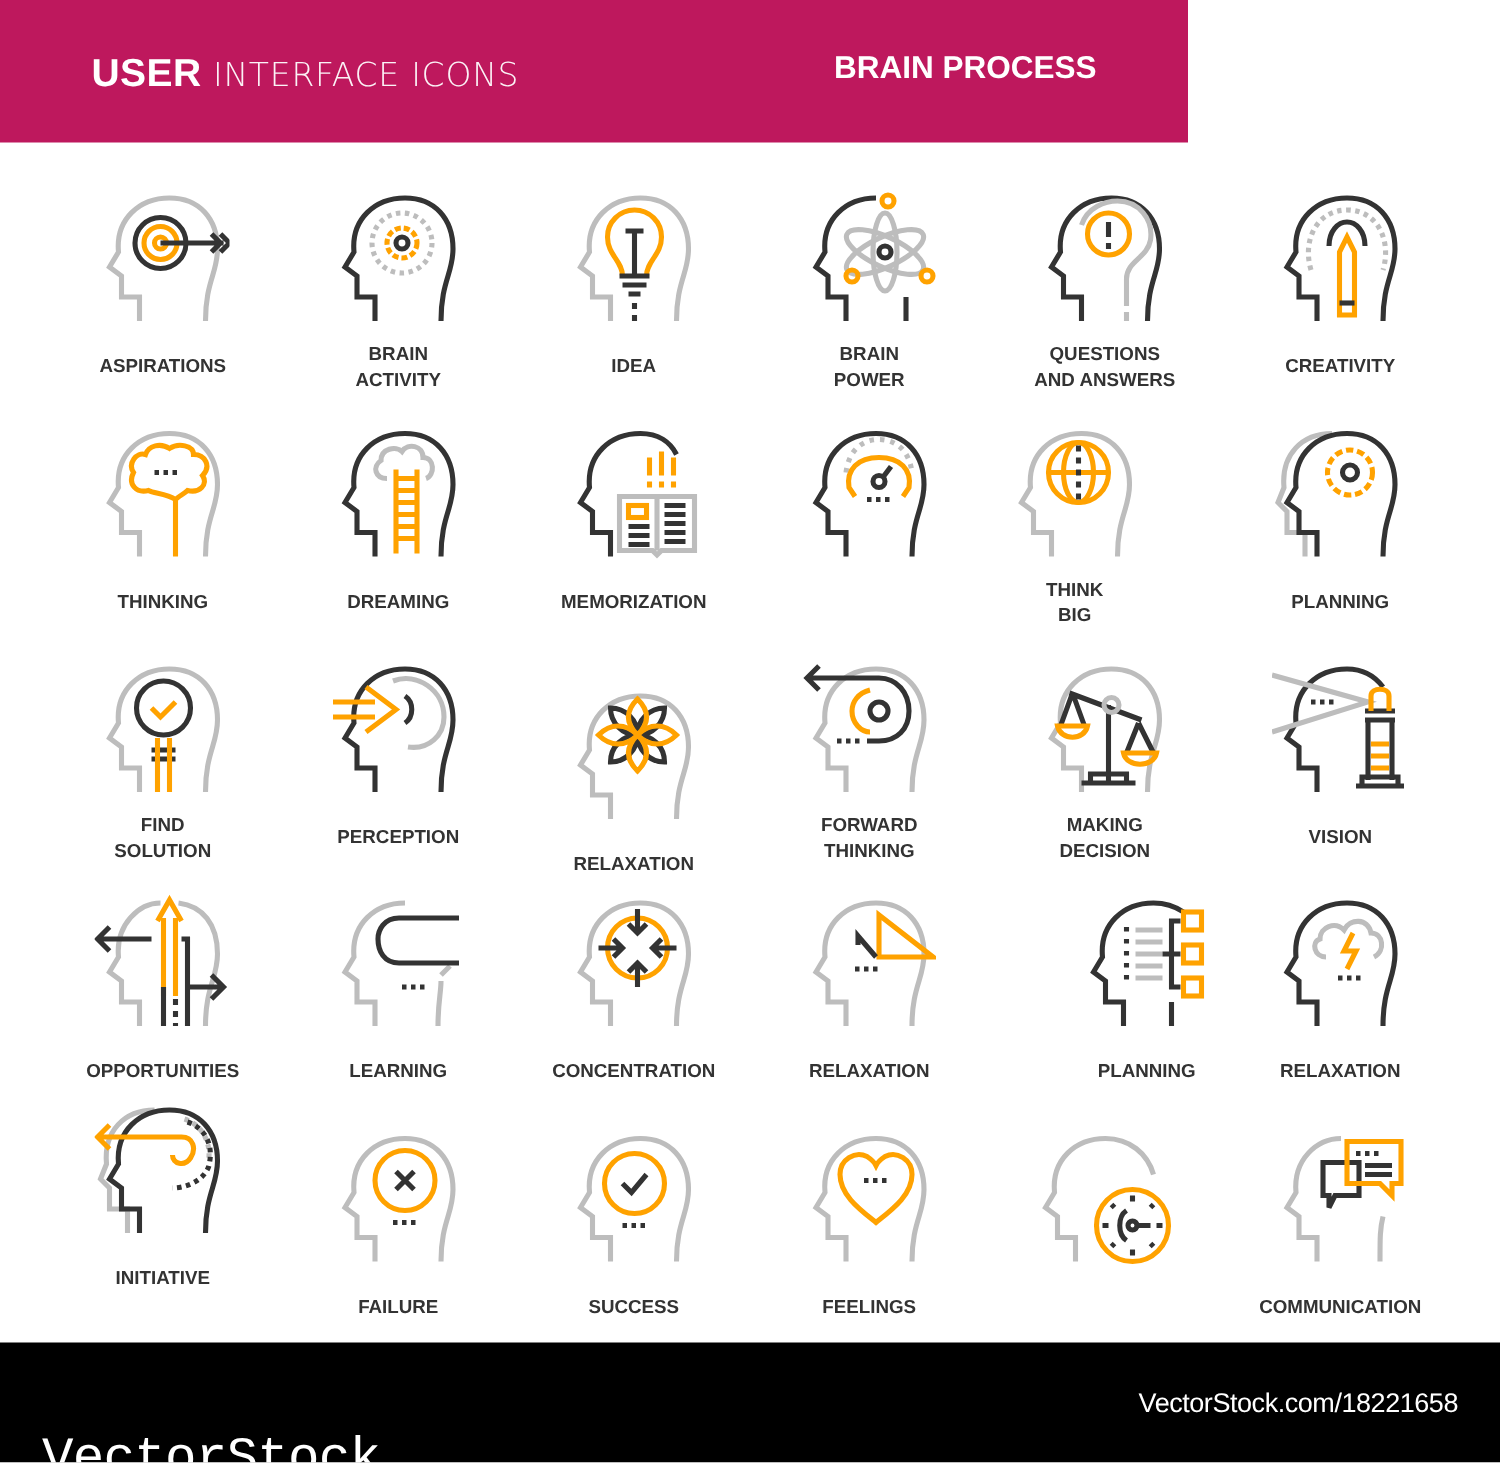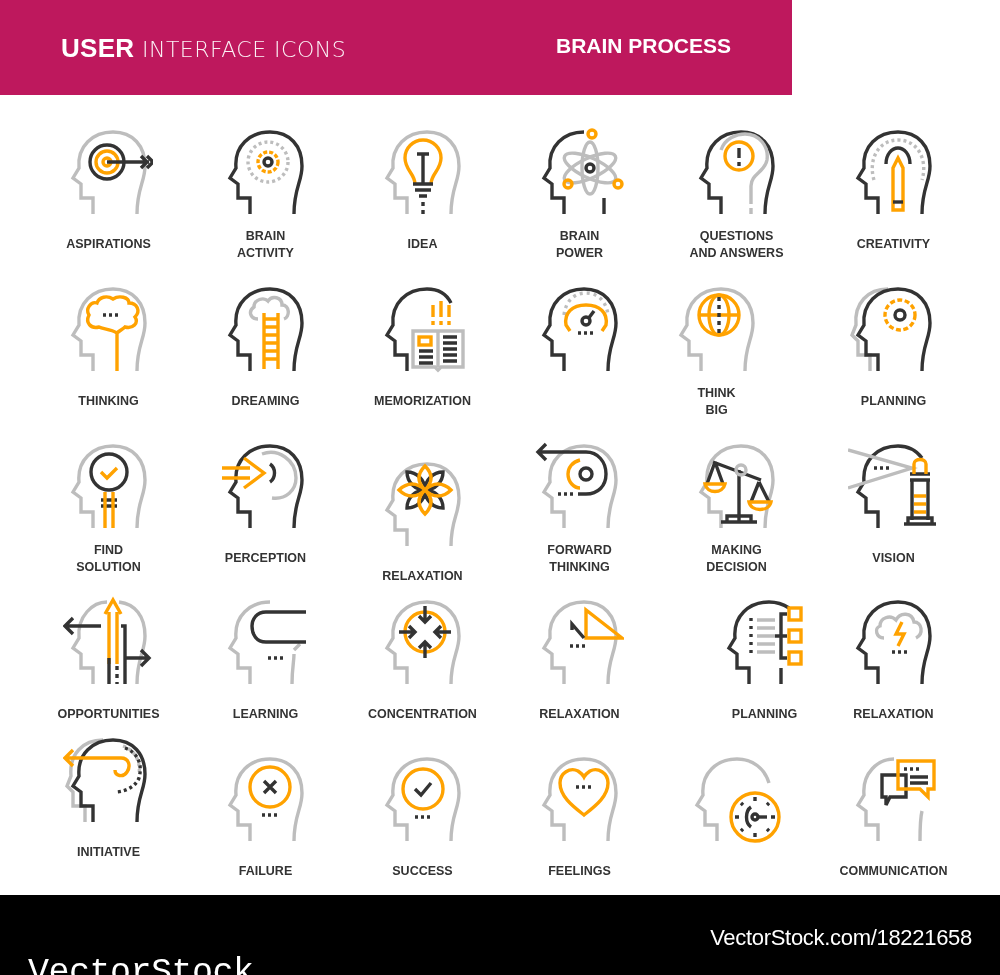--- a/index.html
+++ b/index.html
@@ -9,21 +9,21 @@
   .header .left b { font-weight:700; }
   .header .left span.light { font-weight:300; color:#fff; opacity:0.95; font-family:"DejaVu Sans", sans-serif; font-size:22px; letter-spacing:0.5px; }
   .header .right { position:absolute; right:61px; top:34px; font-size:21px; font-weight:700; color:#ffffff; }
   .grid { position:absolute; left:30px; top:118px; width:940px; }
   .cell { position:absolute; width:157px; height:156px; }
   .cell svg { position:absolute; left:33px; top:8px; width:90px; height:90px; }
   .cell .label { position:absolute; left:0; width:157px; top:118px; text-align:center; font-size:12.5px; font-weight:700; color:#333333; line-height:17px; }
   .cell .label.two { top:110px; }
   .footer { position:absolute; left:0; top:895px; width:1000px; height:80px; background:#000; }
   .footer .brand { position:absolute; left:28px; top:18px; font-size:35px; color:#fff; font-family:Liberation Mono, monospace; letter-spacing:-0.5px;margin-top:40px; }
-  .footer .ref { position:absolute; right:28px; top:30px; font-size:22px; color:#fff; letter-spacing:-0.3px;margin-left:12px; }
+  .footer .ref { position:absolute; right:28px; top:30px; font-size:18px; color:#fff; letter-spacing:-0.3px;margin-left:12px; }
   svg .d { stroke:#333333; }
   svg .g { stroke:#BDBDBD; }
   svg .o { stroke:#FFA200; }
   svg * { fill:none; stroke-width:3.4; stroke-linecap:butt; stroke-linejoin:miter; }
 </style>
 </head>
 <body>
 
 <div class="header">
   <div class="left"><b>USER</b> <span class="light">INTERFACE ICONS</span></div>

